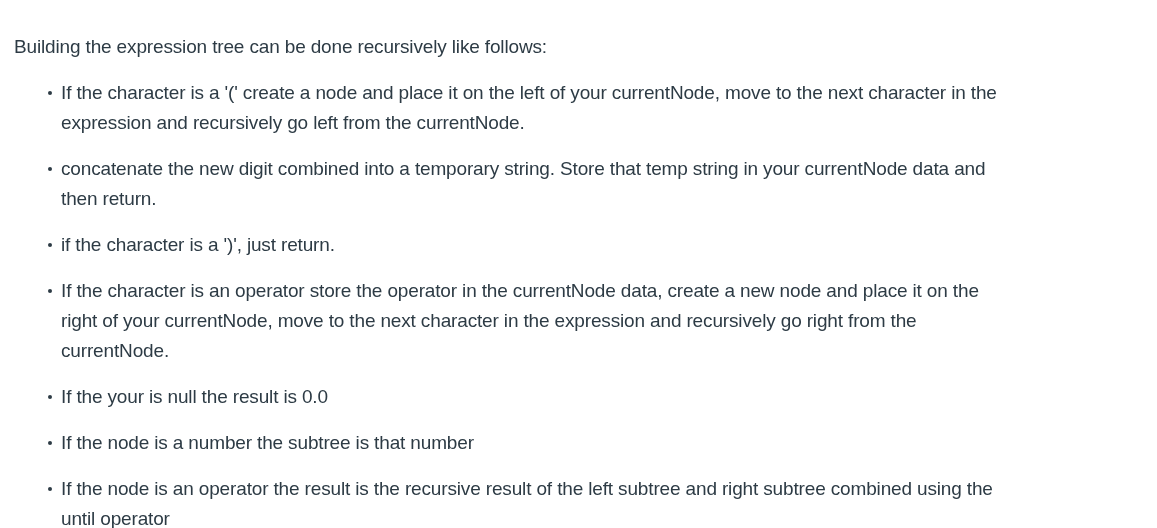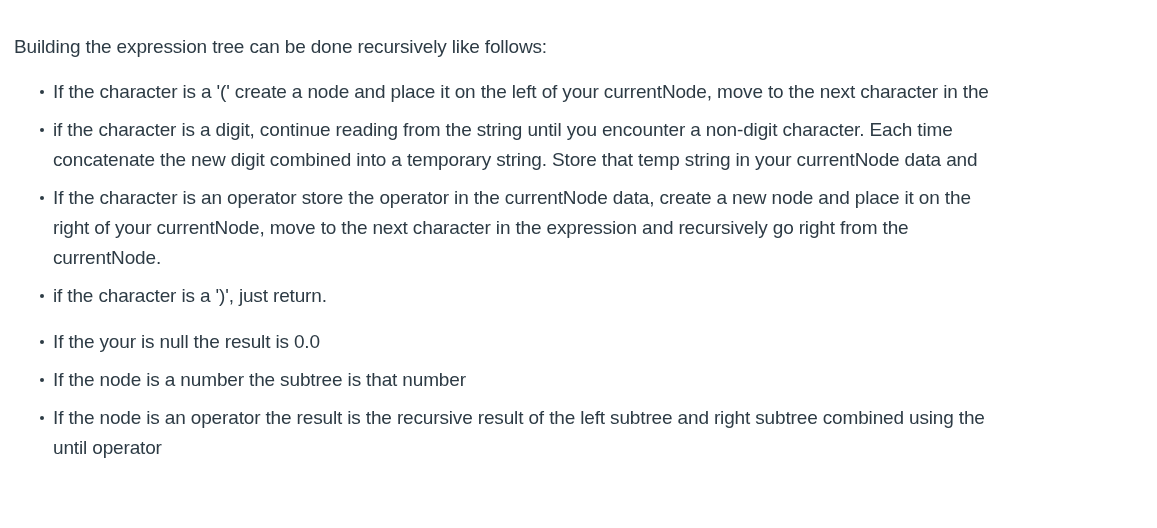--- a/index.html
+++ b/index.html
@@ -25,21 +25,21 @@
     margin: 0 0 15px 0;
   }
   ul.bullet-list {
     list-style: none;
     margin: 0 0 16px 0;
     padding: 0;
   }
   ul.bullet-list li {
     position: relative;
     padding-left: 31px;
-    margin: 8px;
+    margin: 16px;
   }
   .marker {
     position: absolute;
     left: 18px;
     top: 13px;
     width: 4px;
     height: 4px;
     border-radius: 50%;
     background: currentColor;
   }
@@ -51,35 +51,36 @@
 <body style="color: rgb(45, 59, 69); background: rgb(255, 255, 255);">
 
 <div class="content">
 
   <p class="intro">Building the expression tree can be done recursively like follows:</p>
 
   <ul class="bullet-list">
     <li>
       <span class="marker"></span>
       <div class="line">If the character is a '(' create a node and place it on the left of your currentNode, move to the next character in the</div>
+      <div class="line">expression and recursively go left from the currentNode.</div>
     </li>
     <li>
       <span class="marker"></span>
-      <div class="line">if the character is a digit, continue reading from the string until you encounter a non-digit character. Each time</div>
       <div class="line">concatenate the new digit combined into a temporary string. Store that temp string in your currentNode data and</div>
+      <div class="line">then return.</div>
+    </li>
+    <li>
+      <span class="marker"></span>
+      <div class="line">if the character is a ')', just return.</div>
     </li>
     <li>
       <span class="marker"></span>
       <div class="line">If the character is an operator store the operator in the currentNode data, create a new node and place it on the</div>
       <div class="line">right of your currentNode, move to the next character in the expression and recursively go right from the</div>
       <div class="line">currentNode.</div>
-    </li>
-    <li>
-      <span class="marker"></span>
-      <div class="line">if the character is a ')', just return.</div>
     </li>
   </ul>
 
 
   <ul class="bullet-list">
     <li>
       <span class="marker"></span>
       <div class="line">If the your is null the result is 0.0</div>
     </li>
     <li>

